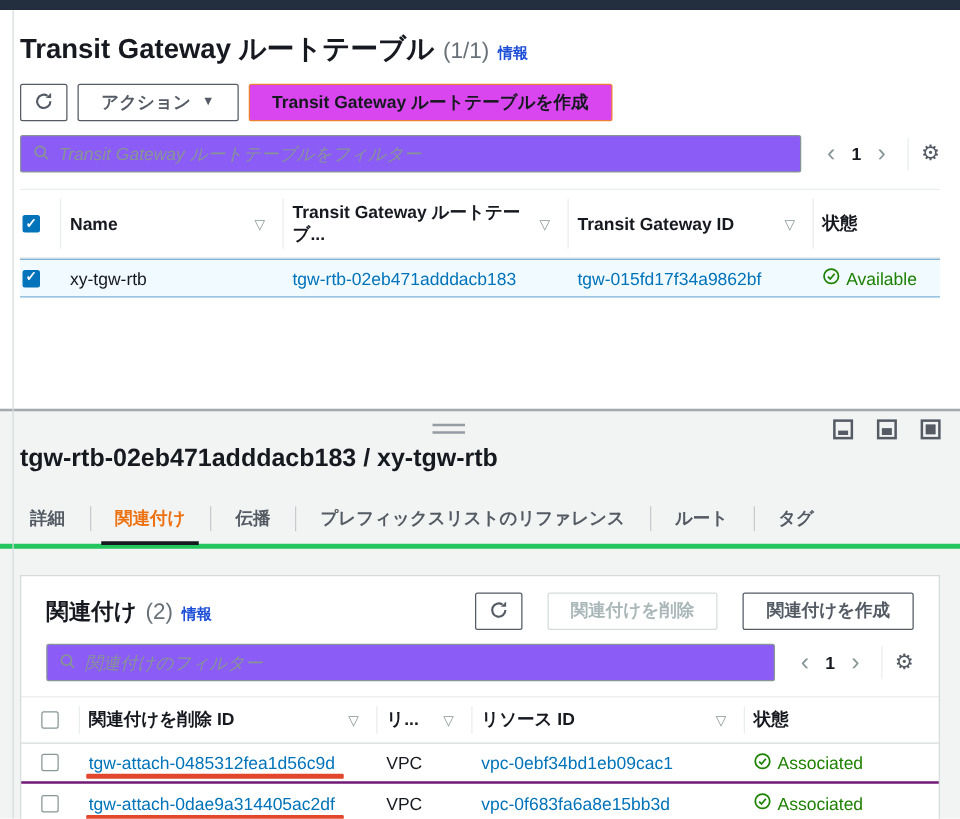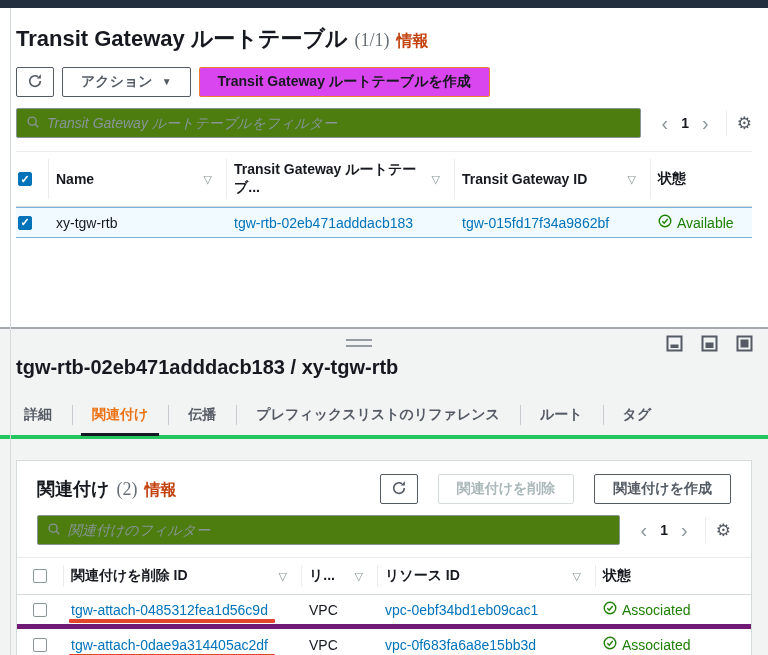--- a/index.html
+++ b/index.html
@@ -8,37 +8,37 @@
     font-family: "Liberation Sans", sans-serif;
     font-size: 14px; color: #16191f; background: #ffffff; position: relative;
   }
   .topbar { height: 8px; background: #232f3e; }
   .left-edge { position: absolute; left: 10px; top: 8px; bottom: 0; width: 1px; background: #d5dbdb; z-index: 5; }
 
   
   .top-panel { height: 319px; background: #fff; padding: 16px 16px 0 16px; }
   .title-row { display: flex; align-items: baseline; gap: 7px; margin-bottom: 13px; }
   .page-title { font-size: 22px; font-weight: 700; }
-  .title-count { font-size: 18px; font-weight: 400; color: #687078; font-family: Liberation Serif, serif; }
-  .info-link { font-size: 16px; font-weight: 700; color: #c2410c; text-decoration: none; cursor: pointer; }
+  .title-count { font-size: 18px; font-weight: 400; color: #687078; }
+  .info-link { font-size: 12px; font-weight: 700; color: #1d4ed8; text-decoration: none; cursor: pointer; }
 
   .btn-row { display: flex; gap: 8px; margin-bottom: 11px; }
   .btn {
     height: 30px; border: 1px solid #545b64; background: #fff; color: #545b64;
     font-family: "Liberation Sans", sans-serif; font-size: 14px; font-weight: 700;
     padding: 0 18px; border-radius: 2px; display: inline-flex; align-items: center; gap: 9px; cursor: pointer;
   }
   .btn-icononly { width: 38px; padding: 0; justify-content: center; }
   .btn-primary { background: #d946ef; border-color: #ec8033; color: #16191f; }
   .btn-disabled { border-color: #d5dbdb; color: #aab7b8; cursor: default; }
   .caret { font-size: 10px; line-height: 1; }
 
   .filter-row { display: flex; align-items: center; margin-bottom: 13px; }
   .search-box {
-    flex: 1; height: 30px; border: 1px solid #879596; border-radius: 2px; background: #4d7c0f;
+    flex: 1; height: 30px; border: 1px solid #879596; border-radius: 2px; background: #8b5cf6;
     display: flex; align-items: center; gap: 7px; padding: 0 9px;
   }
   .search-box input {
     flex: 1; border: none; outline: none; font-family: "Liberation Sans", sans-serif;
     font-size: 14px; color: #16191f; background: transparent;
   }
   .search-box input::placeholder { color: #879596; font-style: italic; }
   .pager { display: flex; align-items: center; margin-left: 14px; }
   .chev { font-size: 20px; line-height: 1; color: #879596; padding: 0 7px; cursor: pointer; }
   .page-num { font-weight: 700; padding: 0 6px; }
@@ -46,21 +46,21 @@
   .gear { font-family: "DejaVu Sans", sans-serif; font-size: 17px; color: #545b64; cursor: pointer; }
 
   
   .tbl-header { display: flex; align-items: stretch; border-top: 1px solid #eaeded; border-bottom: 1px solid #d5dbdb; }
   .hcell {
     display: flex; align-items: center; font-weight: 700; padding: 9px 8px; position: relative; min-height: 34px;
   }
   .hcell + .hcell::before { content: ""; position: absolute; left: 0; top: 7px; bottom: 7px; width: 1px; background: #eaeded; }
   .sort { margin-left: auto; color: #879596; font-size: 11px; padding-right: 6px; cursor: pointer;
           font-family: "DejaVu Sans", sans-serif; }
-  .tbl-row { display: flex; align-items: center; min-height: 31px; border-bottom: 5px solid #701a75; }
+  .tbl-row { display: flex; align-items: center; min-height: 31px; border-bottom: 2px solid #701a75; }
   .tbl-row.selected { background: #f1faff; border-top: 1px solid #7db3d8; border-bottom: 1px solid #7db3d8; }
   .dcell { padding: 6px 8px; }
   .link { color: #0073bb; text-decoration: none; cursor: pointer; }
   .status { display: inline-flex; align-items: center; gap: 5px; color: #1d8102; }
 
   
   .t1-cb { width: 32px; display: flex; justify-content: flex-start; padding-left: 2px; }
   .t1-name { width: 178px; }
   .t1-rtb { width: 228px; }
   .t1-id { width: 196px; }

